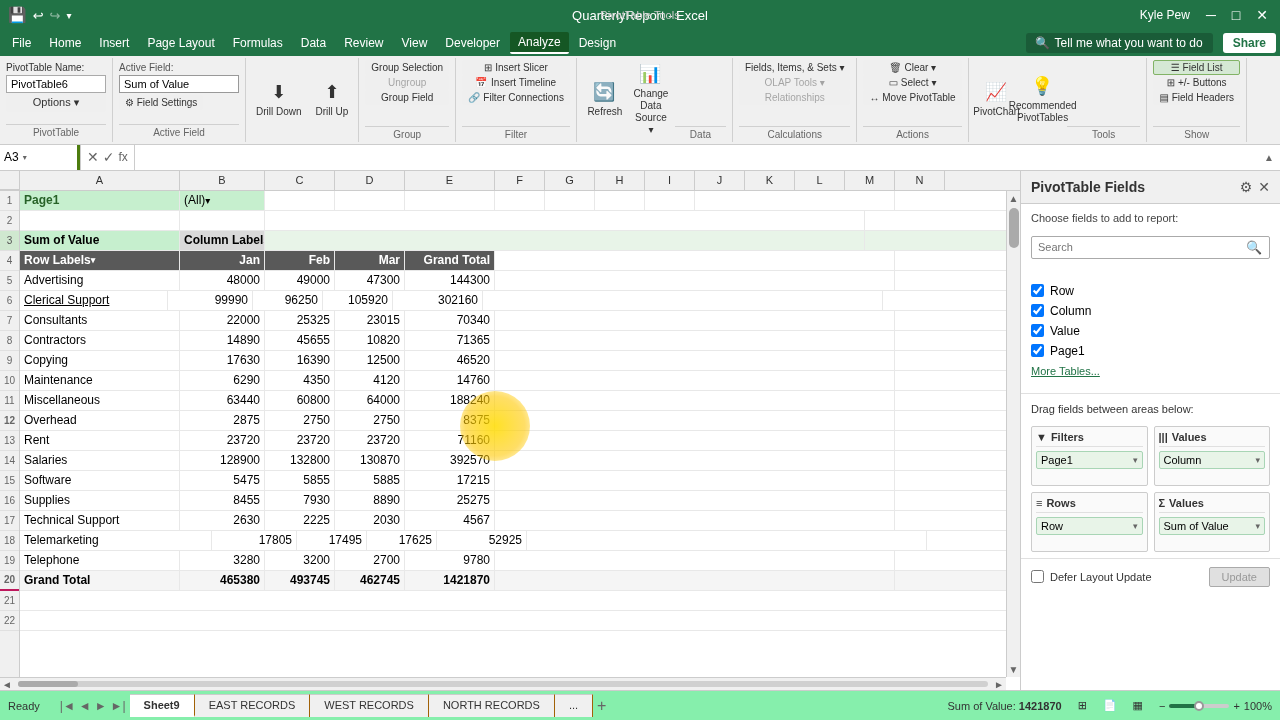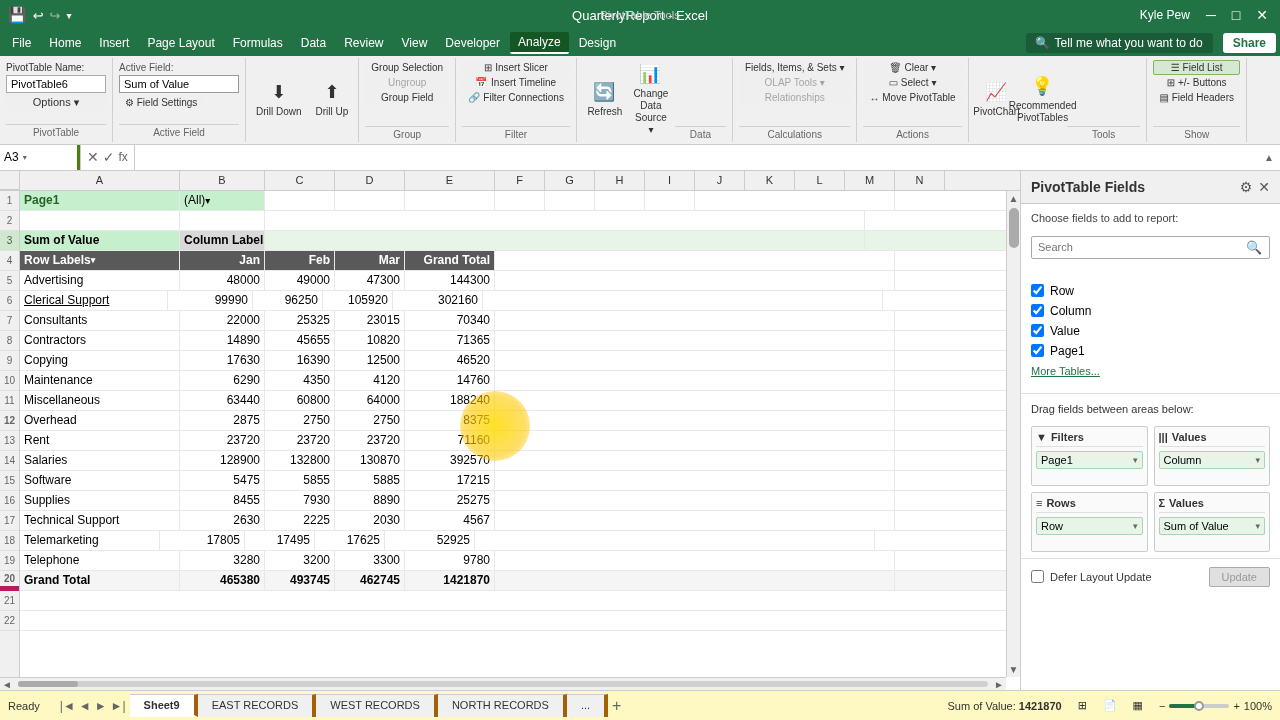--- a/index.html
+++ b/index.html
@@ -226,21 +226,21 @@
       display: flex;
       align-items: center;
       justify-content: space-between;
       padding: 0 8px;
       font-size: 11px;
     }
     .sheet-tab {
       background: #f0f0f0;
       color: #333;
       padding: 4px 14px;
-      border-right: 4px solid #a16207;
+      border-right: 1px solid #a16207;
       cursor: pointer;
       font-size: 11px;
       border-top: 1px solid #ccc;
     }
     .sheet-tab.active { background: #fff; border-bottom: 2px solid #fff; font-weight: 600; }
     .zoom-control { display: flex; align-items: center; gap: 4px; }
 
     
     .highlight-circle {
       position: absolute;
@@ -505,21 +505,21 @@
           <div style="height:20px; border-bottom:1px solid #e0e0e0; font-size:10px; color:#666; display:flex; align-items:center; justify-content:center;">10</div>
           <div style="height:20px; border-bottom:1px solid #e0e0e0; font-size:10px; color:#666; display:flex; align-items:center; justify-content:center;">11</div>
           <div style="height:20px; border-bottom:1px solid #e0e0e0; font-size:10px; color:#666; display:flex; align-items:center; justify-content:center;font-weight:bold;">12</div>
           <div style="height:20px; border-bottom:1px solid #e0e0e0; font-size:10px; color:#666; display:flex; align-items:center; justify-content:center;">13</div>
           <div style="height:20px; border-bottom:1px solid #e0e0e0; font-size:10px; color:#666; display:flex; align-items:center; justify-content:center;text-align:center;">14</div>
           <div style="height:20px; border-bottom:1px solid #e0e0e0; font-size:10px; color:#666; display:flex; align-items:center; justify-content:center;">15</div>
           <div style="height:20px; border-bottom:1px solid #e0e0e0; font-size:10px; color:#666; display:flex; align-items:center; justify-content:center;">16</div>
           <div style="height:20px; border-bottom:1px solid #e0e0e0; font-size:10px; color:#666; display:flex; align-items:center; justify-content:center;">17</div>
           <div style="height:20px; border-bottom:1px solid #e0e0e0; font-size:10px; color:#666; display:flex; align-items:center; justify-content:center;">18</div>
           <div style="height:20px; border-bottom:1px solid #e0e0e0; font-size:10px; color:#666; display:flex; align-items:center; justify-content:center;">19</div>
-          <div style="height:20px; border-bottom:5px solid #be185d; font-size:10px; color:#666; font-weight:bold; display:flex; align-items:center; justify-content:center;">20</div>
+          <div style="height:20px; border-bottom:2px solid #be185d; font-size:10px; color:#666; font-weight:bold; display:flex; align-items:center; justify-content:center;">20</div>
           <div style="height:20px; border-bottom:1px solid #e0e0e0; font-size:10px; color:#666; display:flex; align-items:center; justify-content:center;">21</div>
           <div style="height:20px; border-bottom:1px solid #e0e0e0; font-size:10px; color:#666; display:flex; align-items:center; justify-content:center;">22</div>
         </div>
 
         <div style="flex:1; overflow:hidden; position:relative;">
 
           <div class="grid-row">
             <div class="grid-cell" style="width:160px; background:#c6efce; font-weight:700; color:#276227;">Page1</div>
             <div class="grid-cell" style="width:85px; background:#c6efce;">(All) <span style="font-size:10px;">▾</span></div>
             <div class="grid-cell" style="width:70px;"></div>
@@ -652,32 +652,32 @@
   </div>
               <div class="grid-row">
     <div class="grid-cell" style="width:160px;">Technical Support</div>
     <div class="grid-cell" style="width:85px; justify-content:flex-end;">2630</div>
     <div class="grid-cell" style="width:70px; justify-content:flex-end;">2225</div>
     <div class="grid-cell" style="width:70px; justify-content:flex-end;">2030</div>
     <div class="grid-cell" style="width:90px; justify-content:flex-end;">4567</div>
     <div class="grid-cell" style="width:400px;"></div>
   </div>
               <div class="grid-row">
-    <div class="grid-cell" style="width:140px;">Telemarketing</div>
+    <div class="grid-cell" style="width:192px;">Telemarketing</div>
     <div class="grid-cell" style="width:85px; justify-content:flex-end;">17805</div>
     <div class="grid-cell" style="width:70px; justify-content:flex-end;">17495</div>
     <div class="grid-cell" style="width:70px; justify-content:flex-end;">17625</div>
     <div class="grid-cell" style="width:90px; justify-content:flex-end;">52925</div>
     <div class="grid-cell" style="width:400px;"></div>
   </div>
               <div class="grid-row">
     <div class="grid-cell" style="width:160px;">Telephone</div>
     <div class="grid-cell" style="width:85px; justify-content:flex-end;">3280</div>
     <div class="grid-cell" style="width:70px; justify-content:flex-end;">3200</div>
-    <div class="grid-cell" style="width:70px; justify-content:flex-end;">3300</div>
+    <div class="grid-cell" style="width:70px; justify-content:flex-end;">2700</div>
     <div class="grid-cell" style="width:90px; justify-content:flex-end;">9780</div>
     <div class="grid-cell" style="width:400px;"></div>
   </div>
             </div>
 
           <div class="grid-row" style="font-weight:700; background:#f5f5f5;">
             <div class="grid-cell" style="width:160px; font-weight:700;">Grand Total</div>
             <div class="grid-cell" style="width:85px; justify-content:flex-end; font-weight:700;">465380</div>
             <div class="grid-cell" style="width:70px; justify-content:flex-end; font-weight:700;">493745</div>
             <div class="grid-cell" style="width:70px; justify-content:flex-end; font-weight:700;">462745</div>
@@ -794,21 +794,21 @@
         </div>
       </div>
       <div class="defer-section">
         <input type="checkbox" style="">
         <label>Defer Layout Update</label>
         <button class="update-btn">Update</button>
       </div>
     </div>
   </div>
 
-  <div id="bottom-bar" style="position:absolute; bottom:0; left:0; width:1280px; background:#fef9c3; border-top:1px solid #ccc; height:30px; display:flex; align-items:center; padding:0 8px; color:#333;">
+  <div id="bottom-bar" style="position:absolute; bottom:0; left:0; width:1280px; background:#86efac; border-top:1px solid #ccc; height:30px; display:flex; align-items:center; padding:0 8px; color:#333;">
     <span style="font-size:11px;">Ready</span>
     <div style="display:flex; align-items:center; margin-left:20px; gap:4px;">
       <span style="cursor:pointer; color:#666; font-size:12px;">|◄</span>
       <span style="cursor:pointer; color:#666; font-size:12px;">◄</span>
       <span style="cursor:pointer; color:#666; font-size:12px;">►</span>
       <span style="cursor:pointer; color:#666; font-size:12px;">►|</span>
     </div>
     <div style="display:flex; align-items:stretch; margin-left:4px;">
       <div class="sheet-tab active">Sheet9</div>
       <div class="sheet-tab">EAST RECORDS</div>

